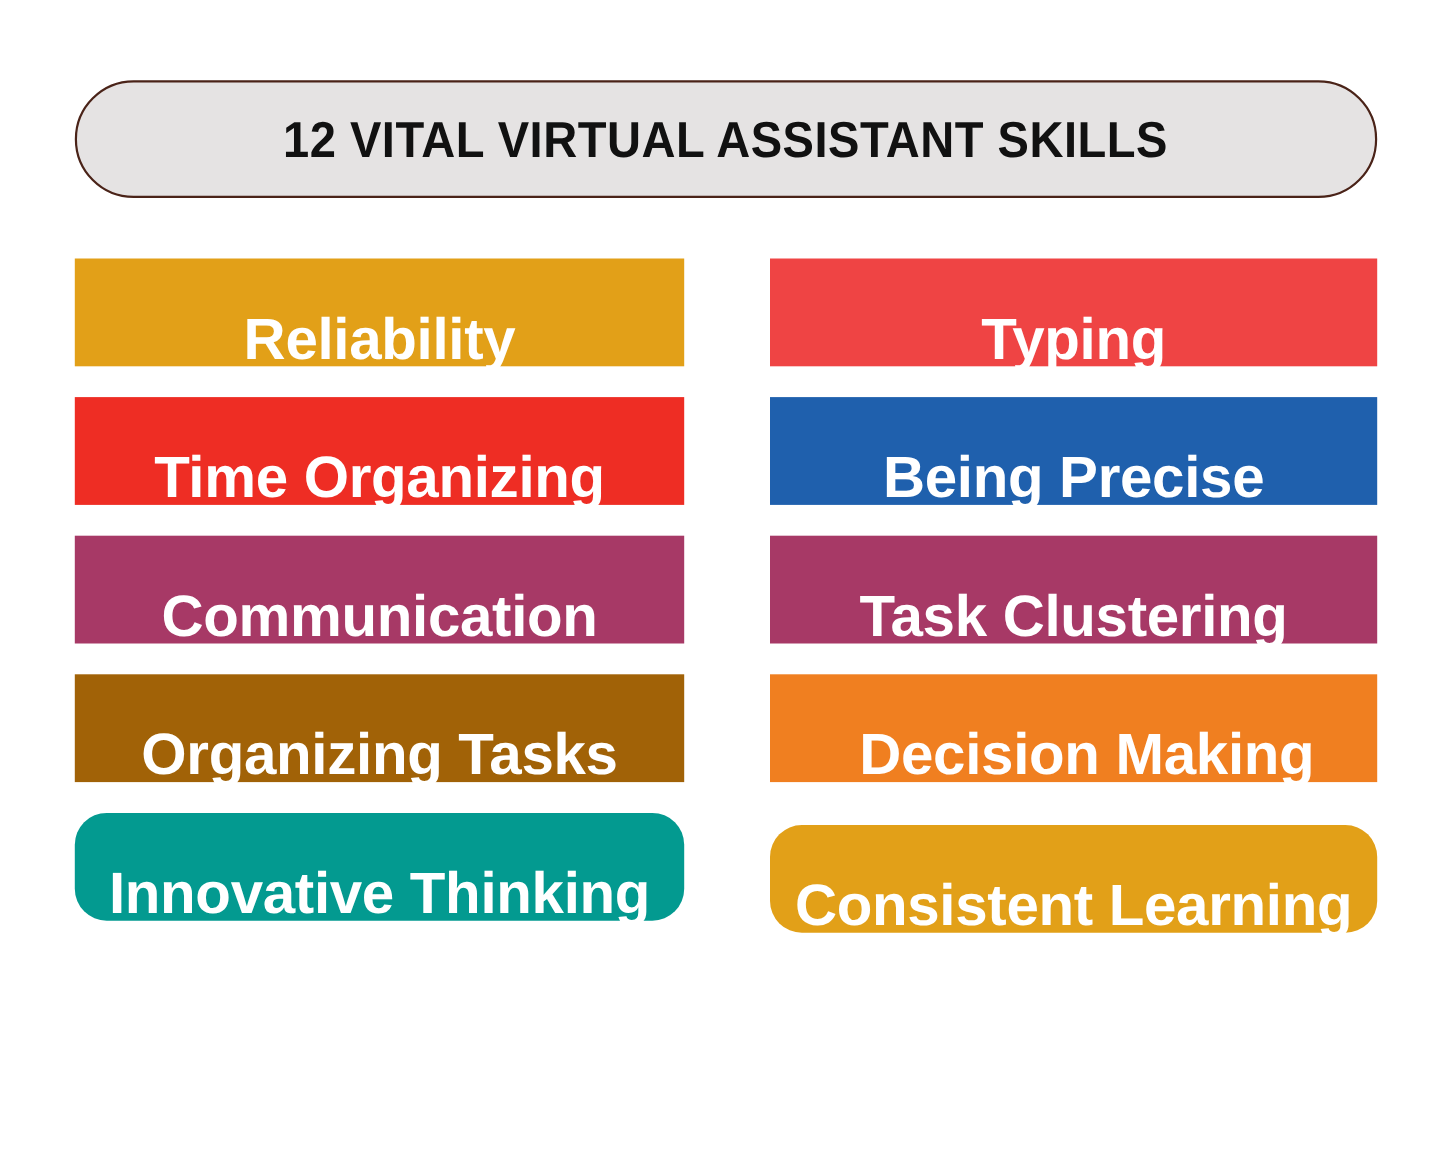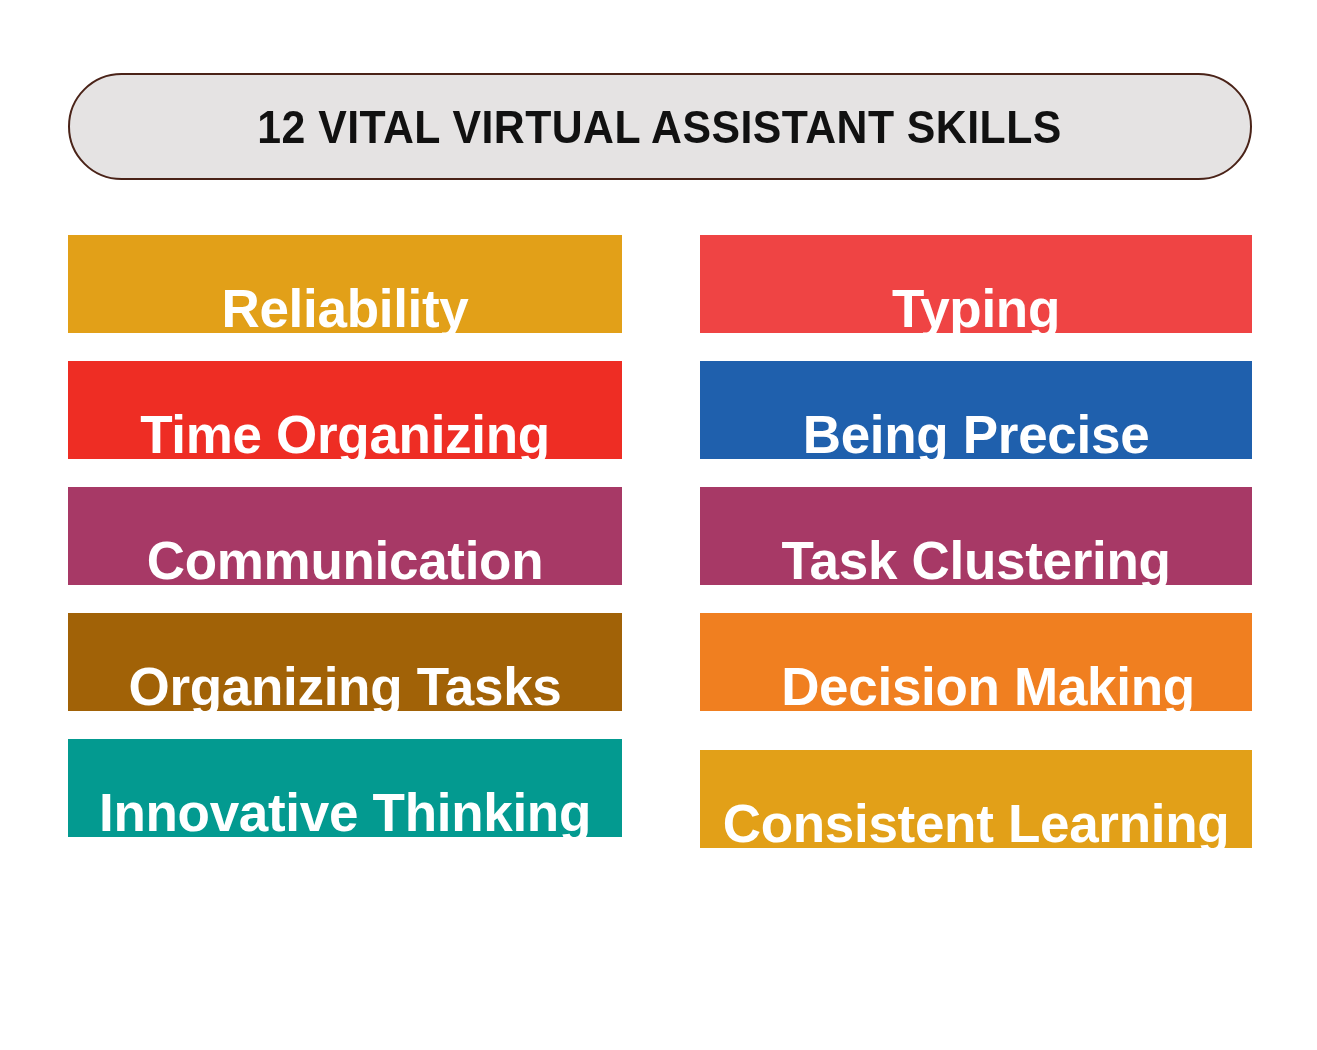--- a/index.html
+++ b/index.html
@@ -64,21 +64,21 @@
   
   .skill-bar {
     width: 100%;
     height: 98px;
     margin-bottom: 28px;
     display: flex;
     align-items: center;
     justify-content: center;
     box-sizing: border-box;
   }
-  .skill-bar:last-child { margin-bottom: 0; }
+  .skill-bar:last-child { margin-bottom: 0; border-radius: 29px; }
 
   .skill-label {
     color: #ffffff;
     font-family: "Liberation Sans", "DejaVu Sans", sans-serif;
     font-size: 53px;
     font-weight: bold;
     letter-spacing: -0.3px;
     line-height: 1;
     white-space: nowrap;
     position: relative;

